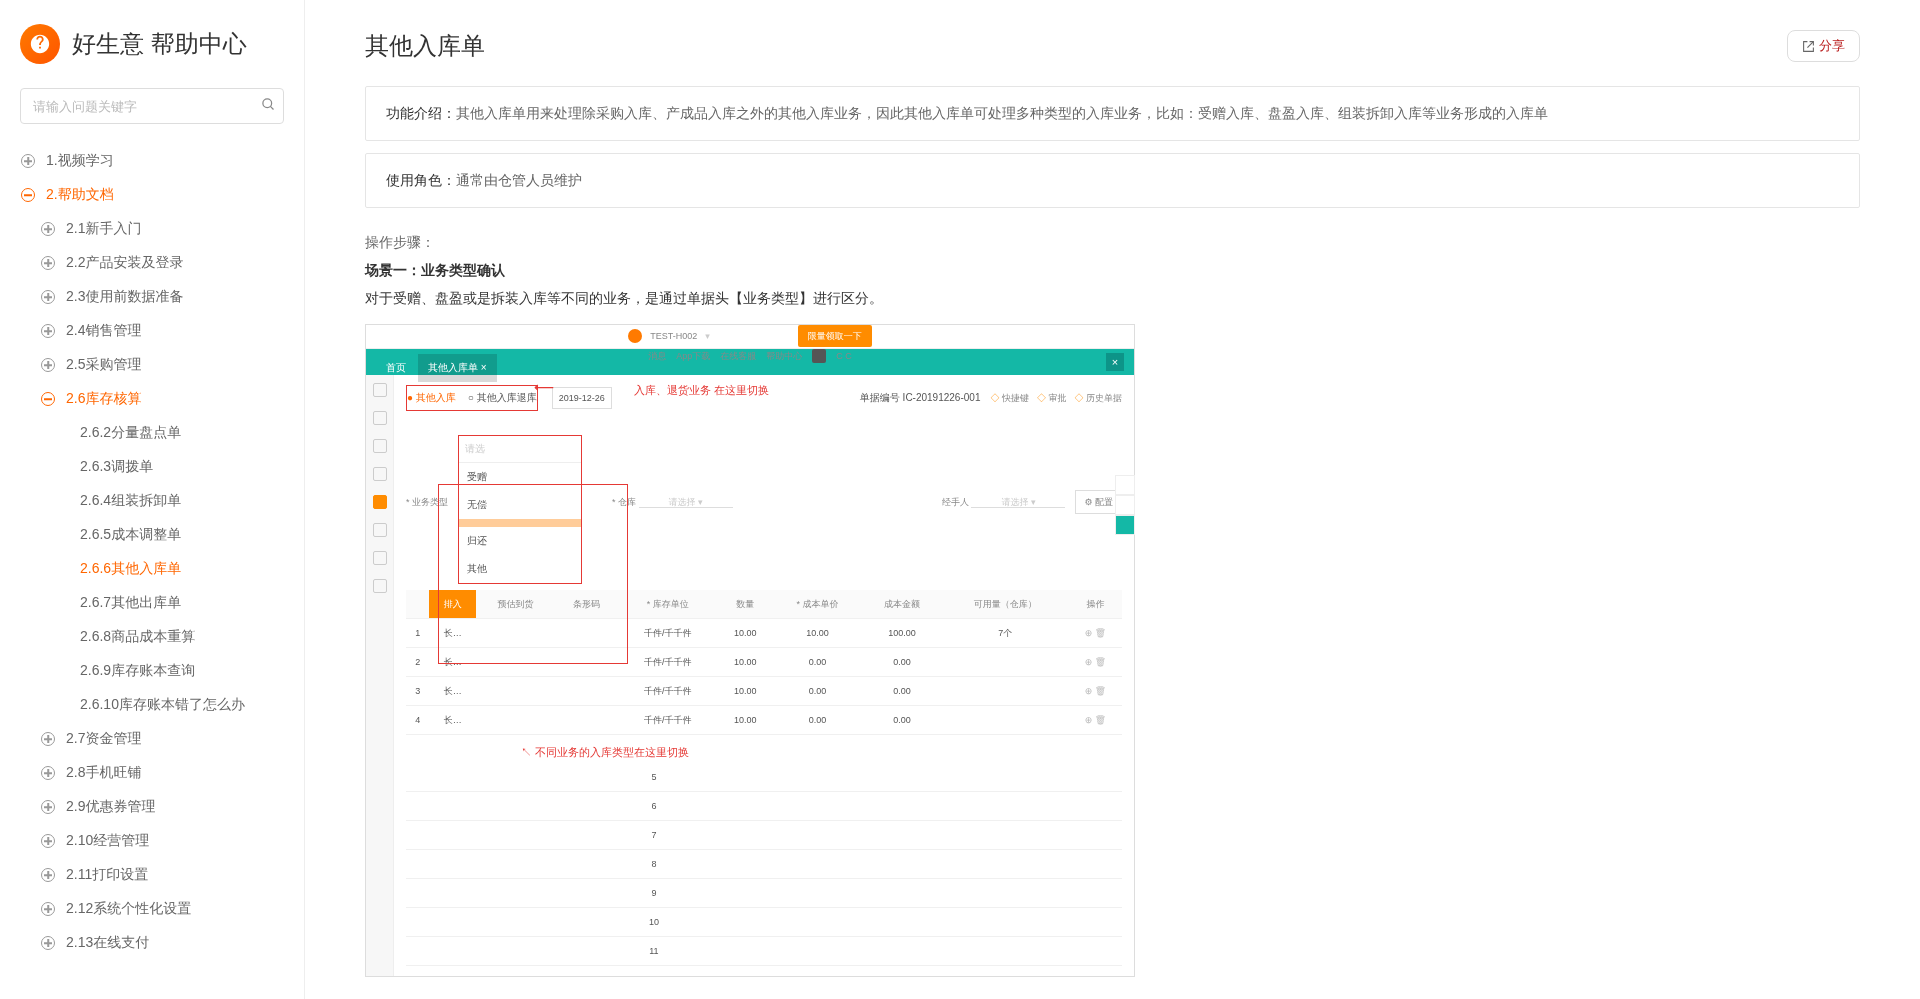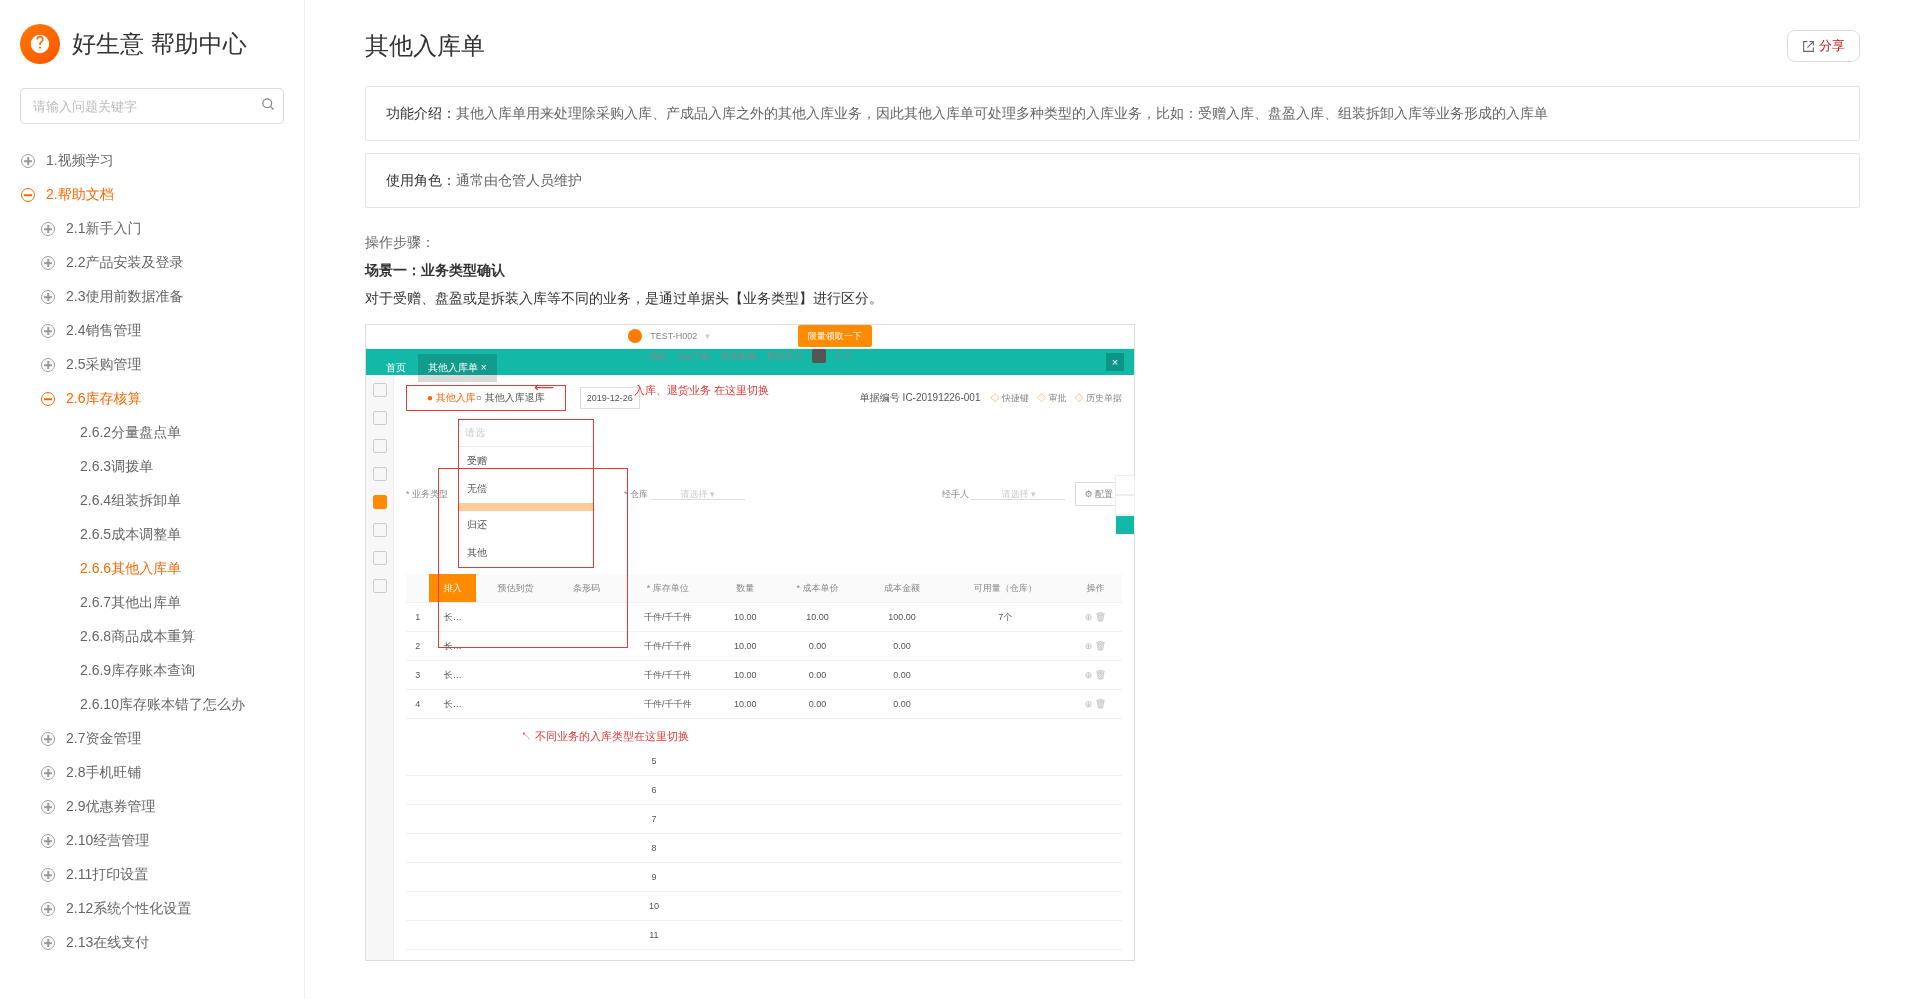--- a/index.html
+++ b/index.html
@@ -44,24 +44,24 @@
 .ss-tabs { background: #14b8a6; height: 26px; display: flex; align-items: center; padding: 0 10px; gap: 2px; }
 .ss-tab { color: #fff; font-size: 10px; padding: 4px 10px; margin-top: 12px; }
 .ss-tab.active { background: rgba(0,0,0,0.15); }
 .ss-close{margin-left:auto;width:18px;height:18px;background:#0d9488;color:#fff;display:flex;align-items:center;justify-content:center;font-size:11px;}
 .ss-body { display: flex; }
 .ss-side { width: 28px; background: #f7f7f7; border-right: 1px solid #eee; display:flex; flex-direction:column; align-items:center; padding-top:8px; gap:14px;}
 .ss-side-icon{width:14px;height:14px;border:1px solid #ccc;border-radius:2px;}
 .ss-side-icon.active{background:#ff8c00;border-color:#ff8c00;}
 .ss-main { flex: 1; padding: 10px 12px; position: relative; }
 .ss-row1 { display: flex; align-items: center; gap: 20px; font-size: 10px; color: #555; margin-bottom: 8px; justify-content: space-between;}
-.red-box { border: 1.5px solid #e53935; padding: 2px 20px; display: inline-flex; }
+.red-box { border: 1.5px solid #e53935; padding: 2px 0; display: inline-flex; gap: 12px; }
 .ss-date{border:1px solid #ddd;padding:1px 6px;font-size:9px;}
 .ss-row2{display:flex;align-items:center;gap:10px;font-size:9px;color:#888;margin-bottom:6px;}
-.ss-dropdown { border: 1.5px solid #e53935; width: 136px; font-size: 10px; }
+.ss-dropdown { border: 1.5px solid #e53935; width: 124px; font-size: 10px; margin-top: 16px; }
 .ss-dropdown-head{padding:3px 6px;border-bottom:1px solid #eee;color:#ccc;}
 .ss-dropdown-item { padding: 4px 8px; color: #555; }
 .ss-dropdown-item.sel{background:#ffcc99;}
 .ss-table { width: 100%; border-collapse: collapse; font-size: 9px; color: #555; }
 .ss-table th, .ss-table td { border-bottom: 1px solid #f0f0f0; padding: 5px 4px; text-align: center; }
 .ss-table th { color: #888; font-weight: normal; background:#fafafa;}
 .ss-table-wrap{position:relative;}
 .red-box-big{position:absolute;border:1.5px solid #e53935;top:-106px;left:32px;width:190px;height:180px;pointer-events:none;}
 .ss-note1{position:absolute;top:4px;left:240px;color:#e53935;font-size:11px;}
 .ss-note2{color:#e53935;font-size:11px;margin:6px 0 0 115px;}

